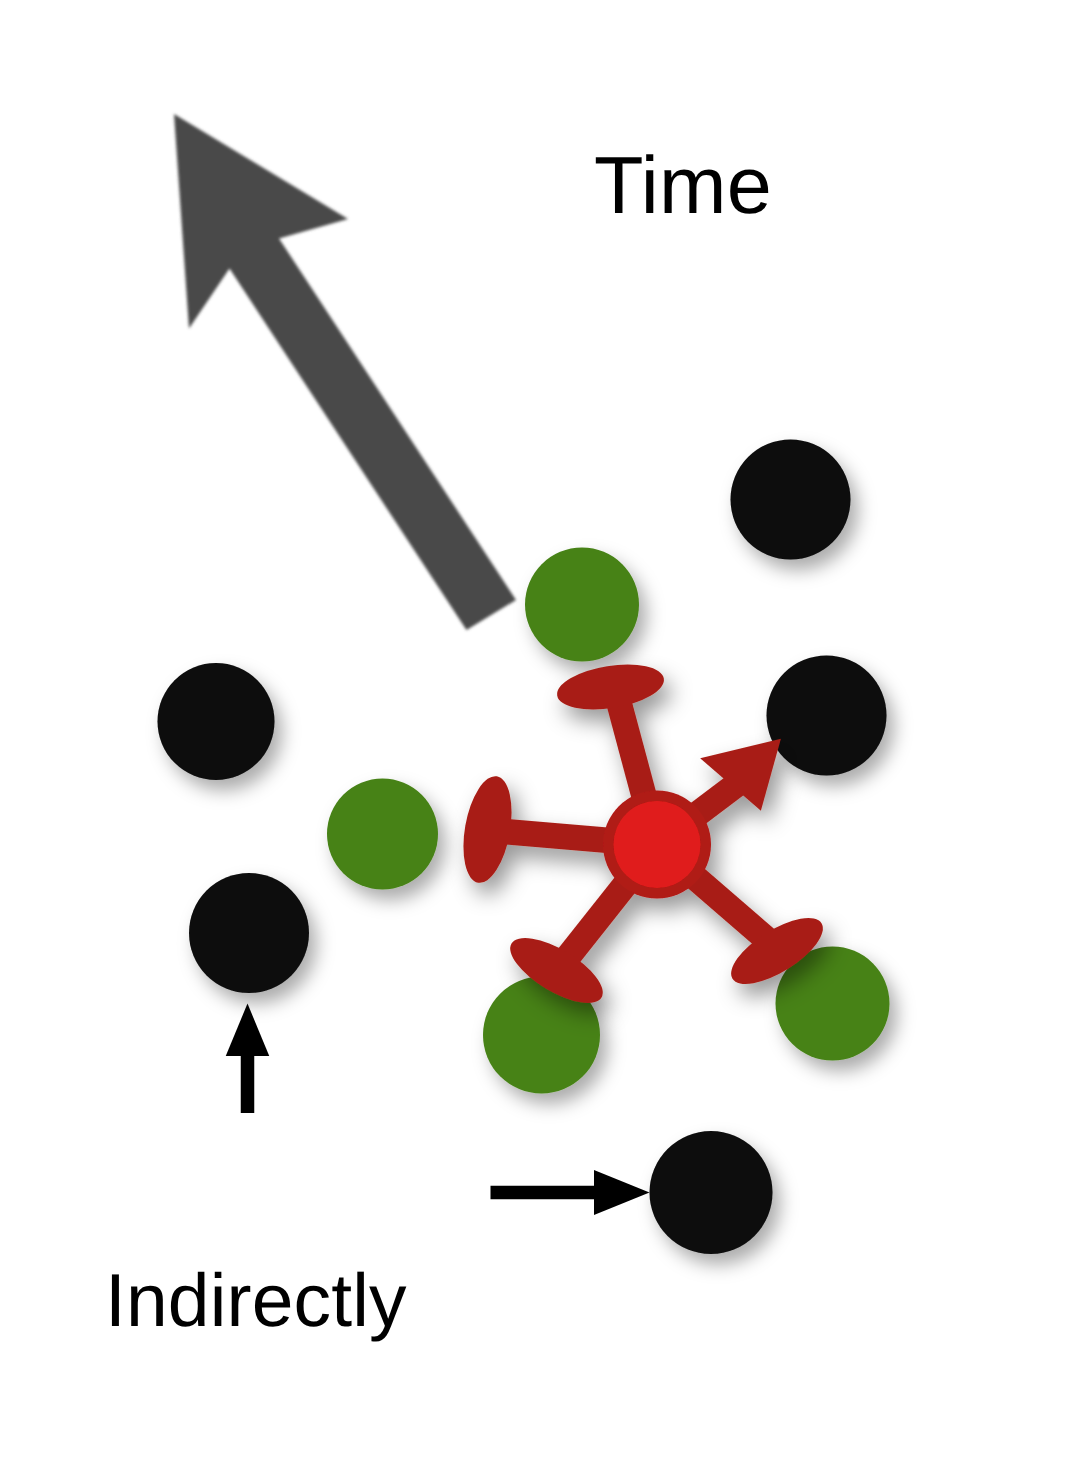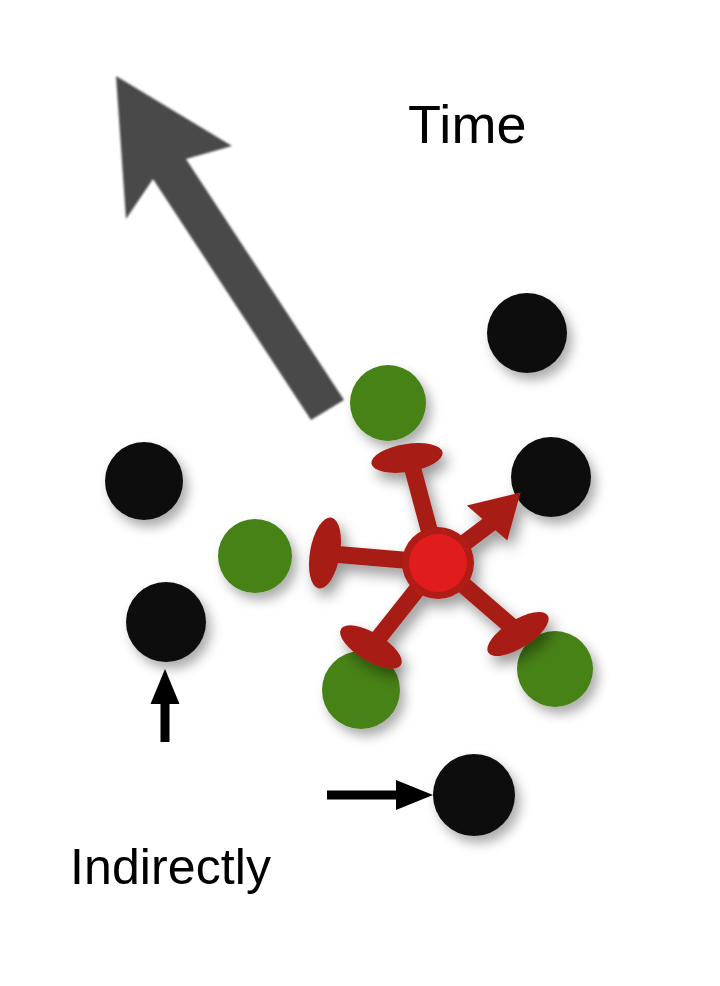--- a/index.html
+++ b/index.html
@@ -32,21 +32,20 @@
     font-family: "Liberation Sans", "DejaVu Sans", sans-serif;
     white-space: pre;
     line-height: 1.02;
     -webkit-font-smoothing: antialiased;
   }
   #label-time {
     left: 396px;
     top: 97px;
     font-size: 54px;
     letter-spacing: 0.2px;
-    margin-left: 12px;
   }
   #label-indirectly-protected {
     left: 70px;
     top: 740px;
     font-size: 50px;
     text-align: left;
     letter-spacing: 0.1px;
   }
   #label-indirectly-protected .line {
     display: block;

